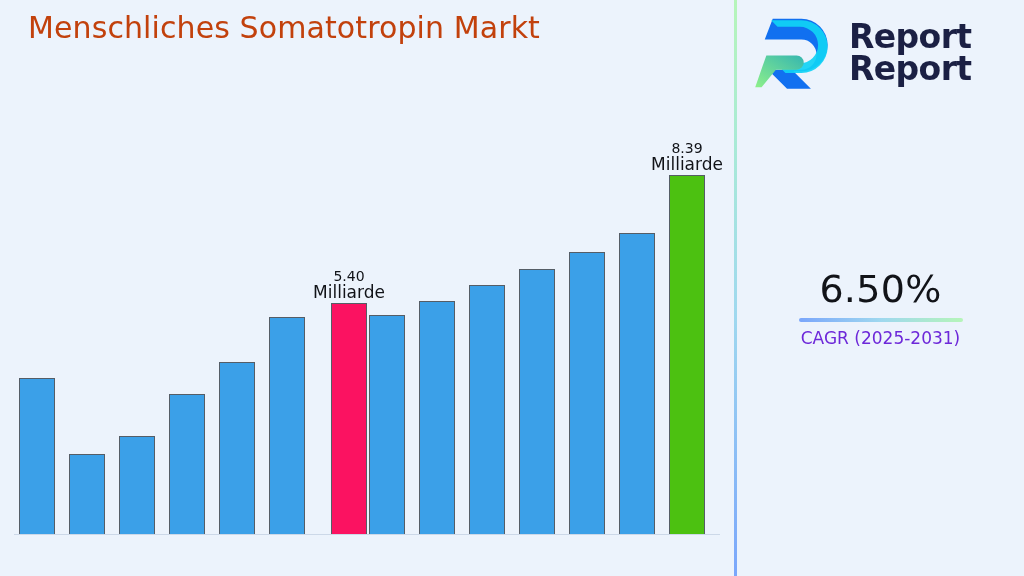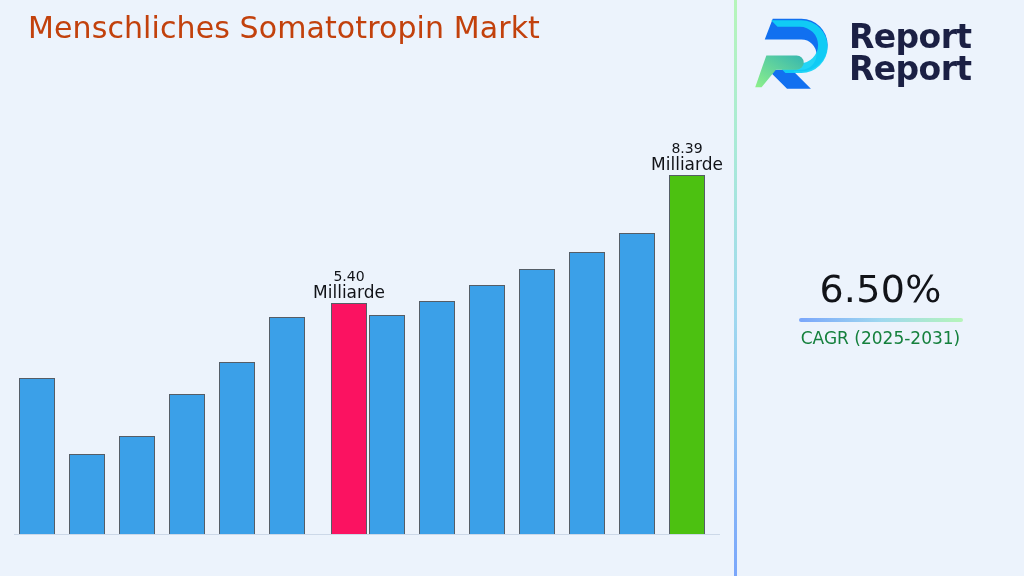--- a/index.html
+++ b/index.html
@@ -57,21 +57,21 @@
   #brand-mark { width: 80px; height: 78px; flex: none; }
   #brand-text { font-size: 33px; font-weight: bold; line-height: 0.98; color: #1b2044; letter-spacing: -0.6px; }
   #brand-text .l2 { display: block; }
 
   #cagr-block { position: absolute; left: 0; top: 252px; width: 287px; text-align: center; margin-top: 14px; }
   #cagr-value { font-size: 38px; color: #111318; line-height: 46px; letter-spacing: 0.3px; }
   #cagr-rule {
     width: 164px; height: 4px; margin: 6px auto 5px auto; border-radius: 2px;
     background: linear-gradient(to right, #7aa6fb 0%, #9fd8ef 50%, #b6f5b9 100%);
   }
-  #cagr-label { font-size: 17px; color: #15803d; line-height: 22px; }
+  #cagr-label { font-size: 17px; color: #6d28d9; line-height: 22px; }
 </style>
 </head>
 <body>
 
 <div id="root">
 
   <div id="left-panel">
 
     <div id="page-title">Menschliches Somatotropin Markt</div>
 

